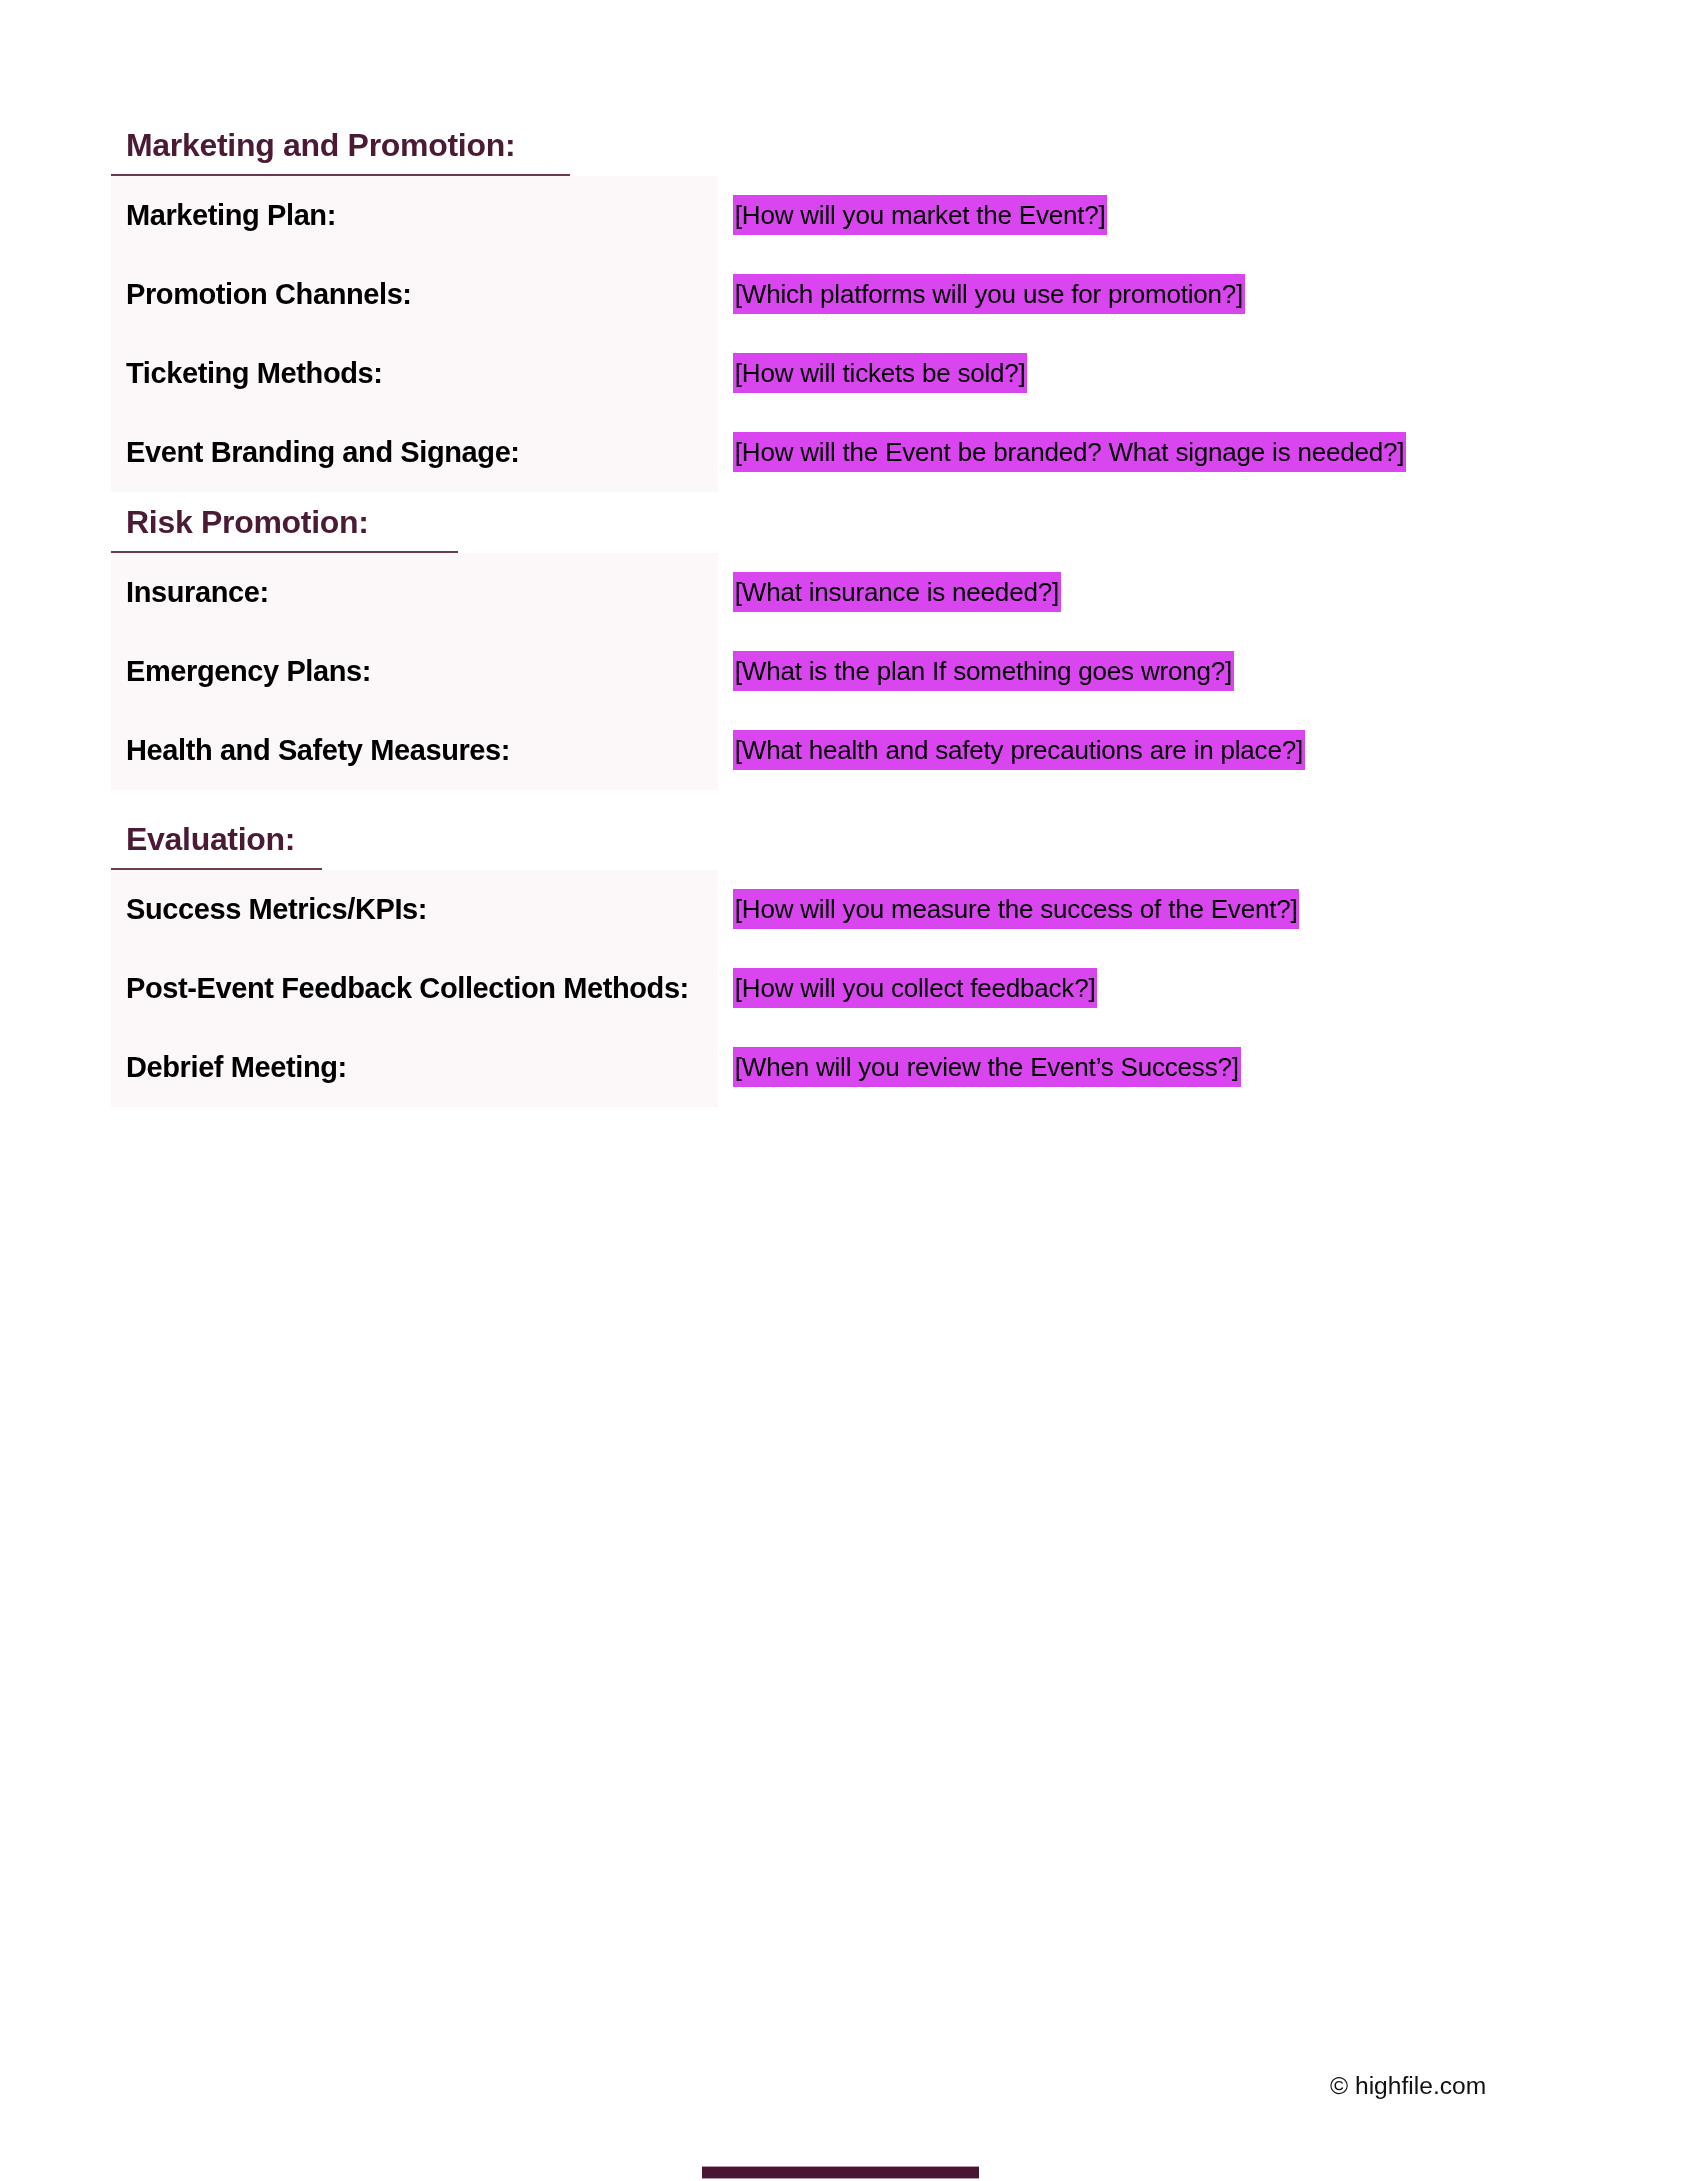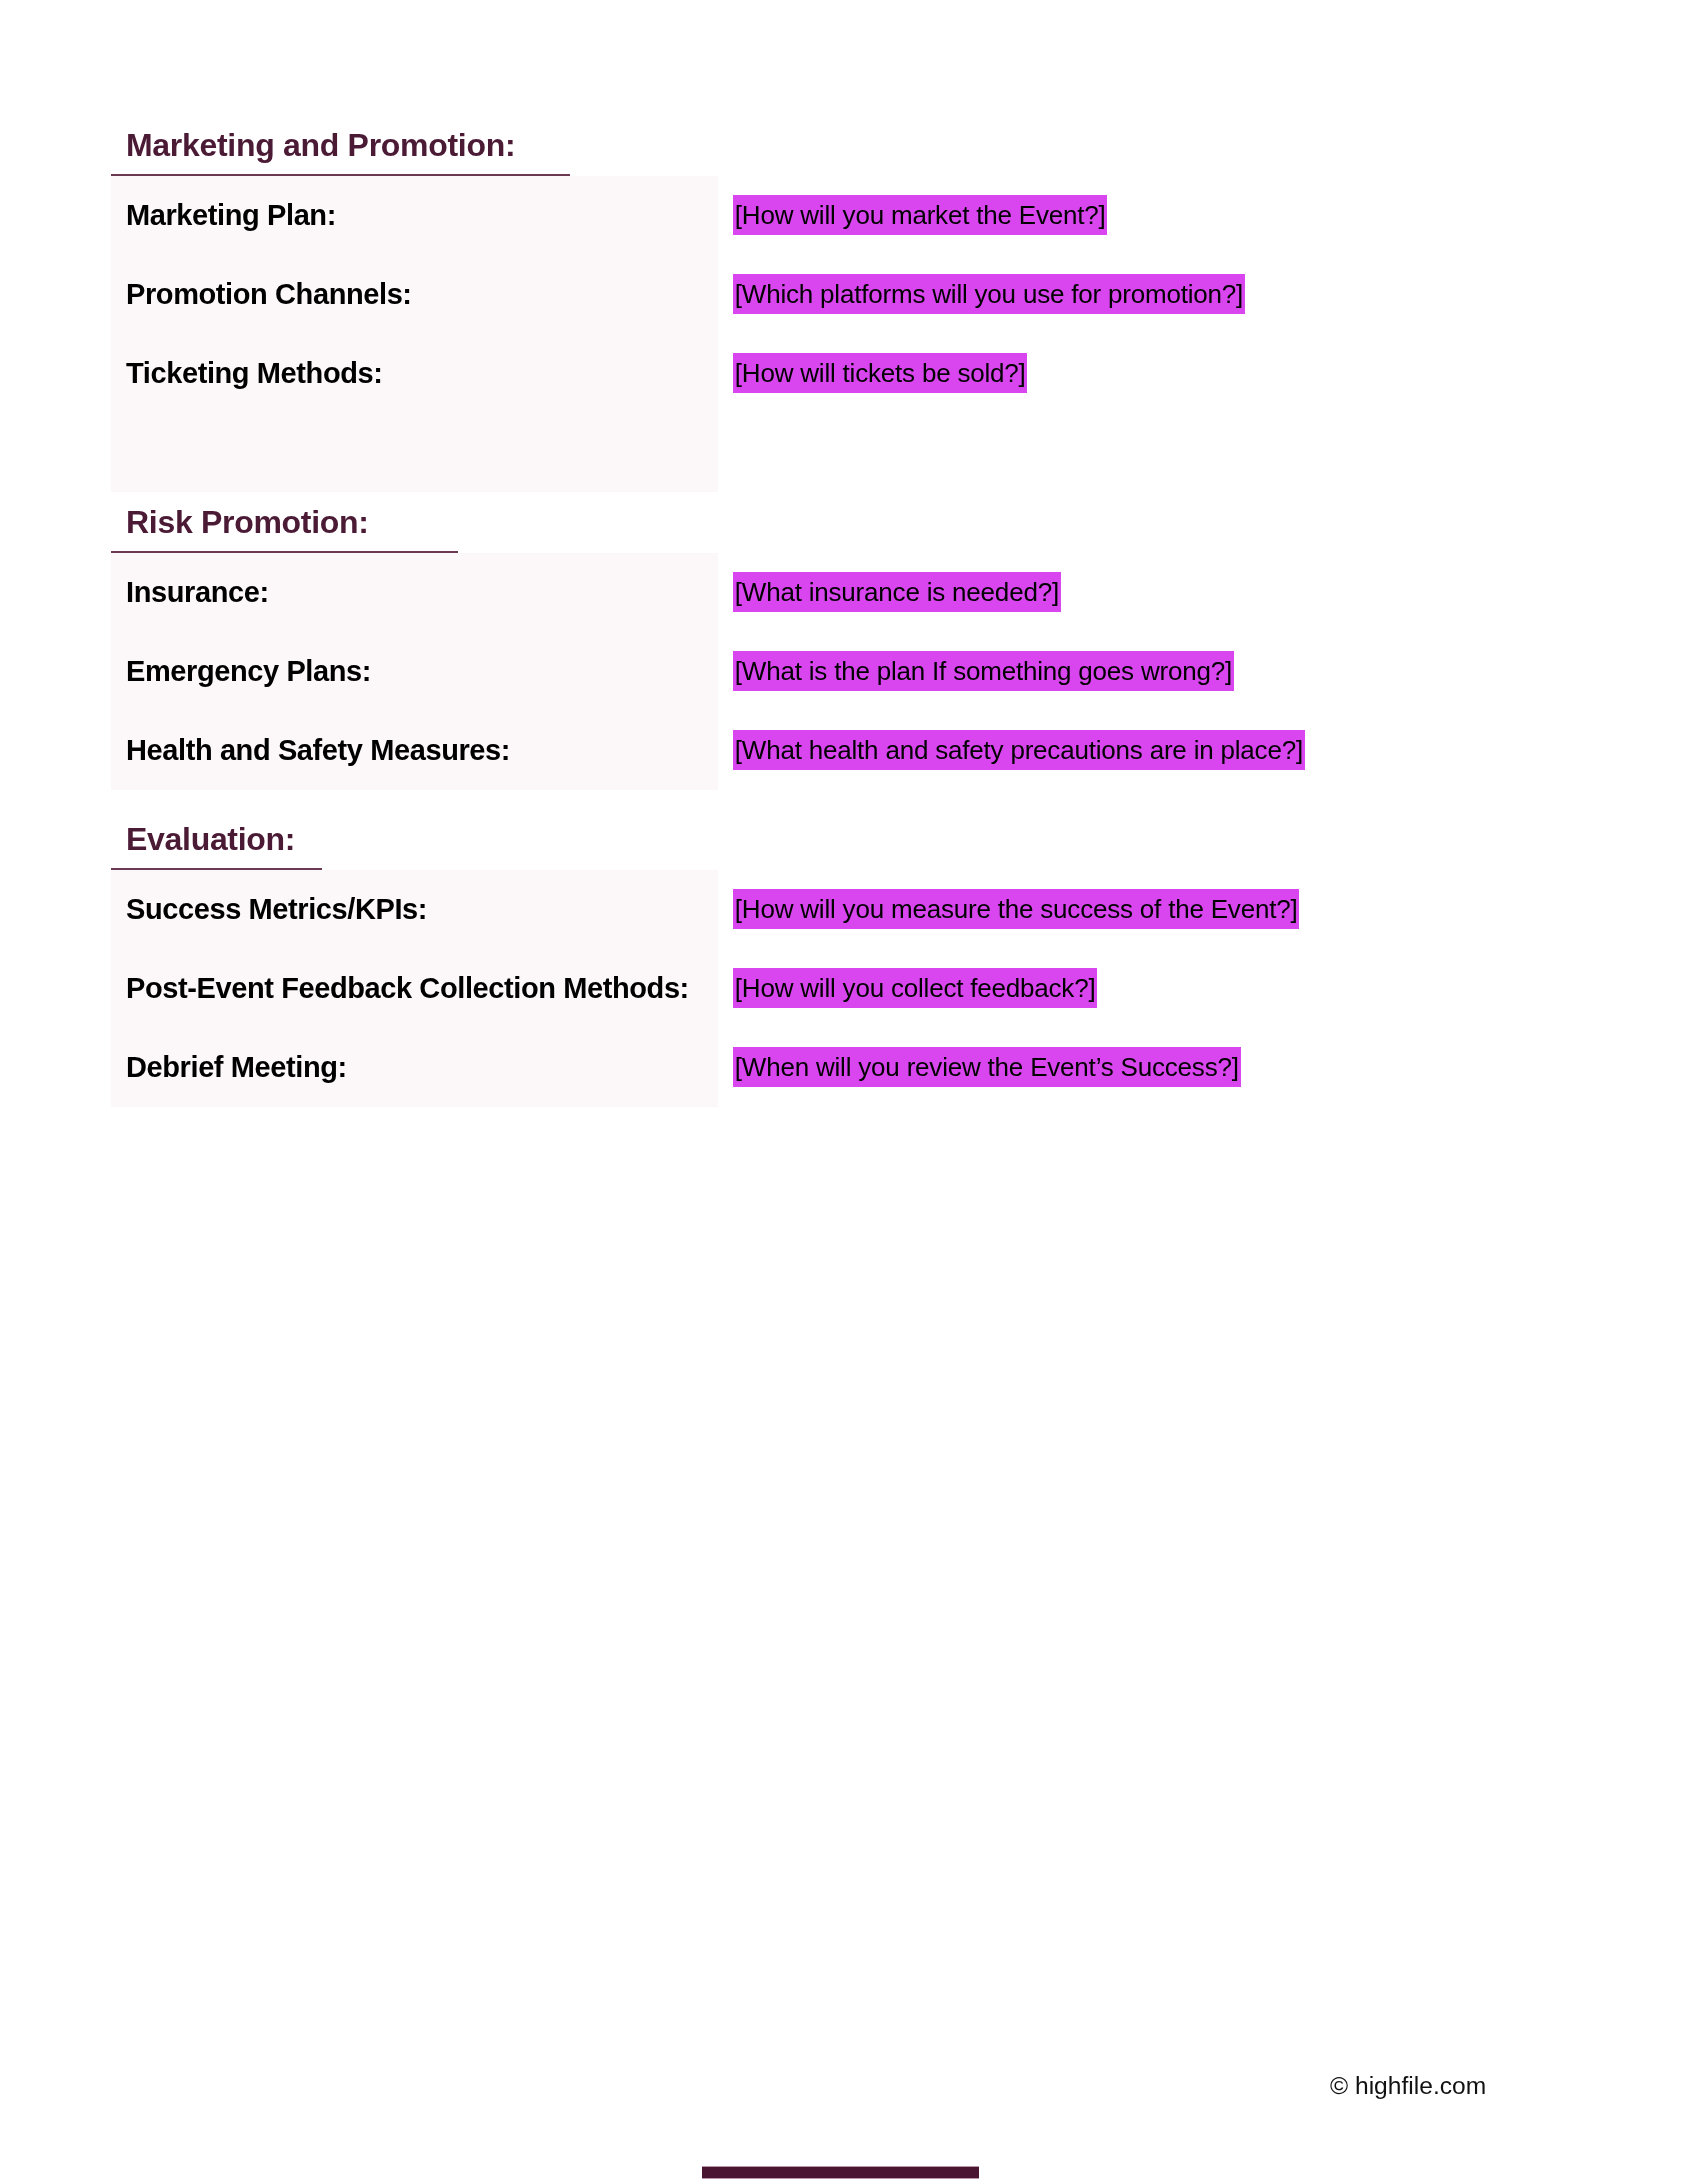--- a/index.html
+++ b/index.html
@@ -112,20 +112,24 @@
       <span class="value">[How will you market the Event?]</span>
     </div>
     <div class="row">
       <span class="label">Promotion Channels:</span>
       <span class="value">[Which platforms will you use for promotion?]</span>
     </div>
     <div class="row">
       <span class="label">Ticketing Methods:</span>
       <span class="value">[How will tickets be sold?]</span>
     </div>
+    <div class="row">
+      <span class="label">Event Branding and Signage:</span>
+      <span class="value">[How will the Event be branded? What signage is needed?]</span>
+    </div>
   </div>
 </div>
 
 <div class="section" style="top:499px;">
   <div class="section-heading">
     <span class="title">Risk Promotion:</span>
     <div class="rule" style="width:347px;"></div>
   </div>
   <div class="rows">
     <div class="label-panel" style="height:237px;"></div>

